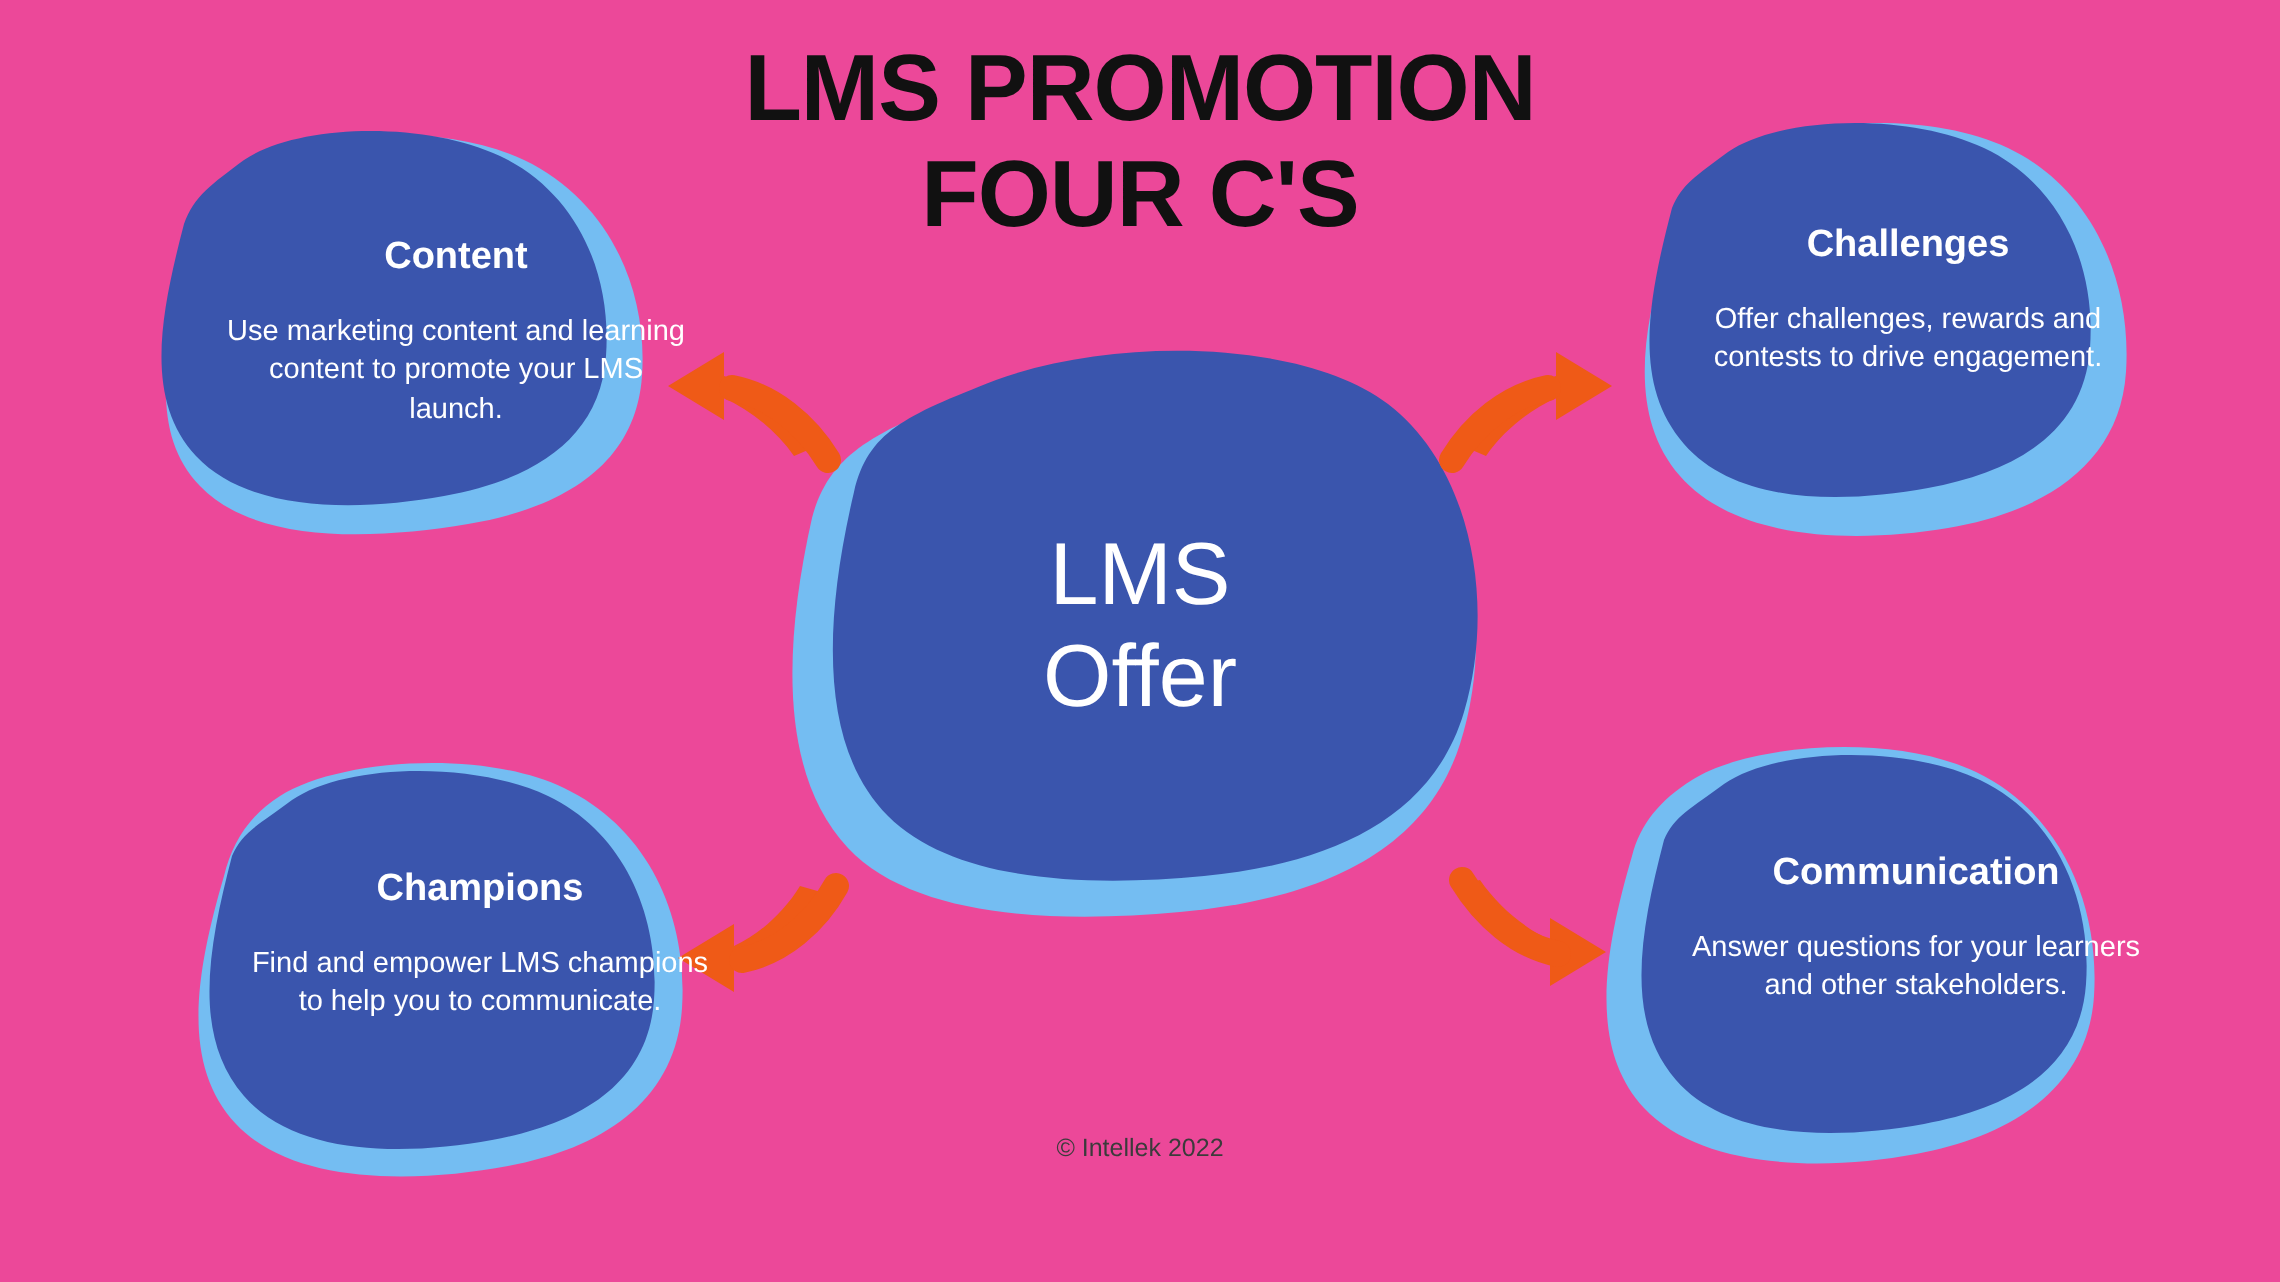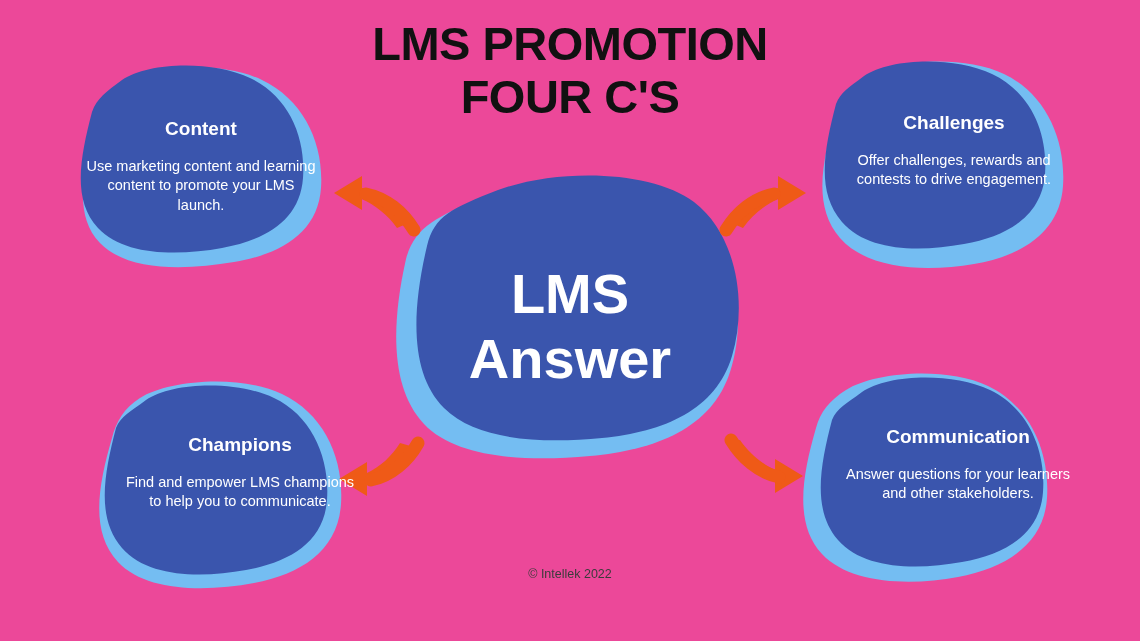--- a/index.html
+++ b/index.html
@@ -58,29 +58,29 @@
   .node-desc {
     font-size: 14.5px;
     line-height: 1.35;
     font-weight: normal;
     margin-top: 16px;
   }
   .center-text {
     position: absolute;
     text-align: center;
     color: #ffffff;
-    font-weight: bold;
-    font-size: 56px;
+    font-weight: normal;
+    font-size: 44px;
     line-height: 1.16;
     pointer-events: none;
   }
   .center-line { display: block; }
 
   
-  #n-content   { left: 85px;  top: 118px; width: 232px; }
+  #n-content   { left: 112px;  top: 118px; width: 232px; }
   #n-challenges{ left: 838px; top: 112px; width: 232px; }
   #n-champions { left: 124px; top: 434px; width: 232px; }
   #n-communication { left: 842px; top: 426px; width: 232px; }
   #center-label{ left: 430px; top: 262px; width: 280px; }
 
   
   .footer {
     position: absolute;
     left: 0;
     top: 567px;
@@ -188,18 +188,18 @@
     <div class="node-desc">Find and empower LMS champions to help you to communicate.</div>
   </div>
 
   <div class="node-text" id="n-communication">
     <div class="node-title">Communication</div>
     <div class="node-desc">Answer questions for your learners and other stakeholders.</div>
   </div>
 
   <div class="center-text" id="center-label">
     <span class="center-line">LMS</span>
-    <span class="center-line">Answer</span>
+    <span class="center-line">Offer</span>
   </div>
 
   <div class="footer">© Intellek 2022</div>
 
 </div>
 
 </body></html>

